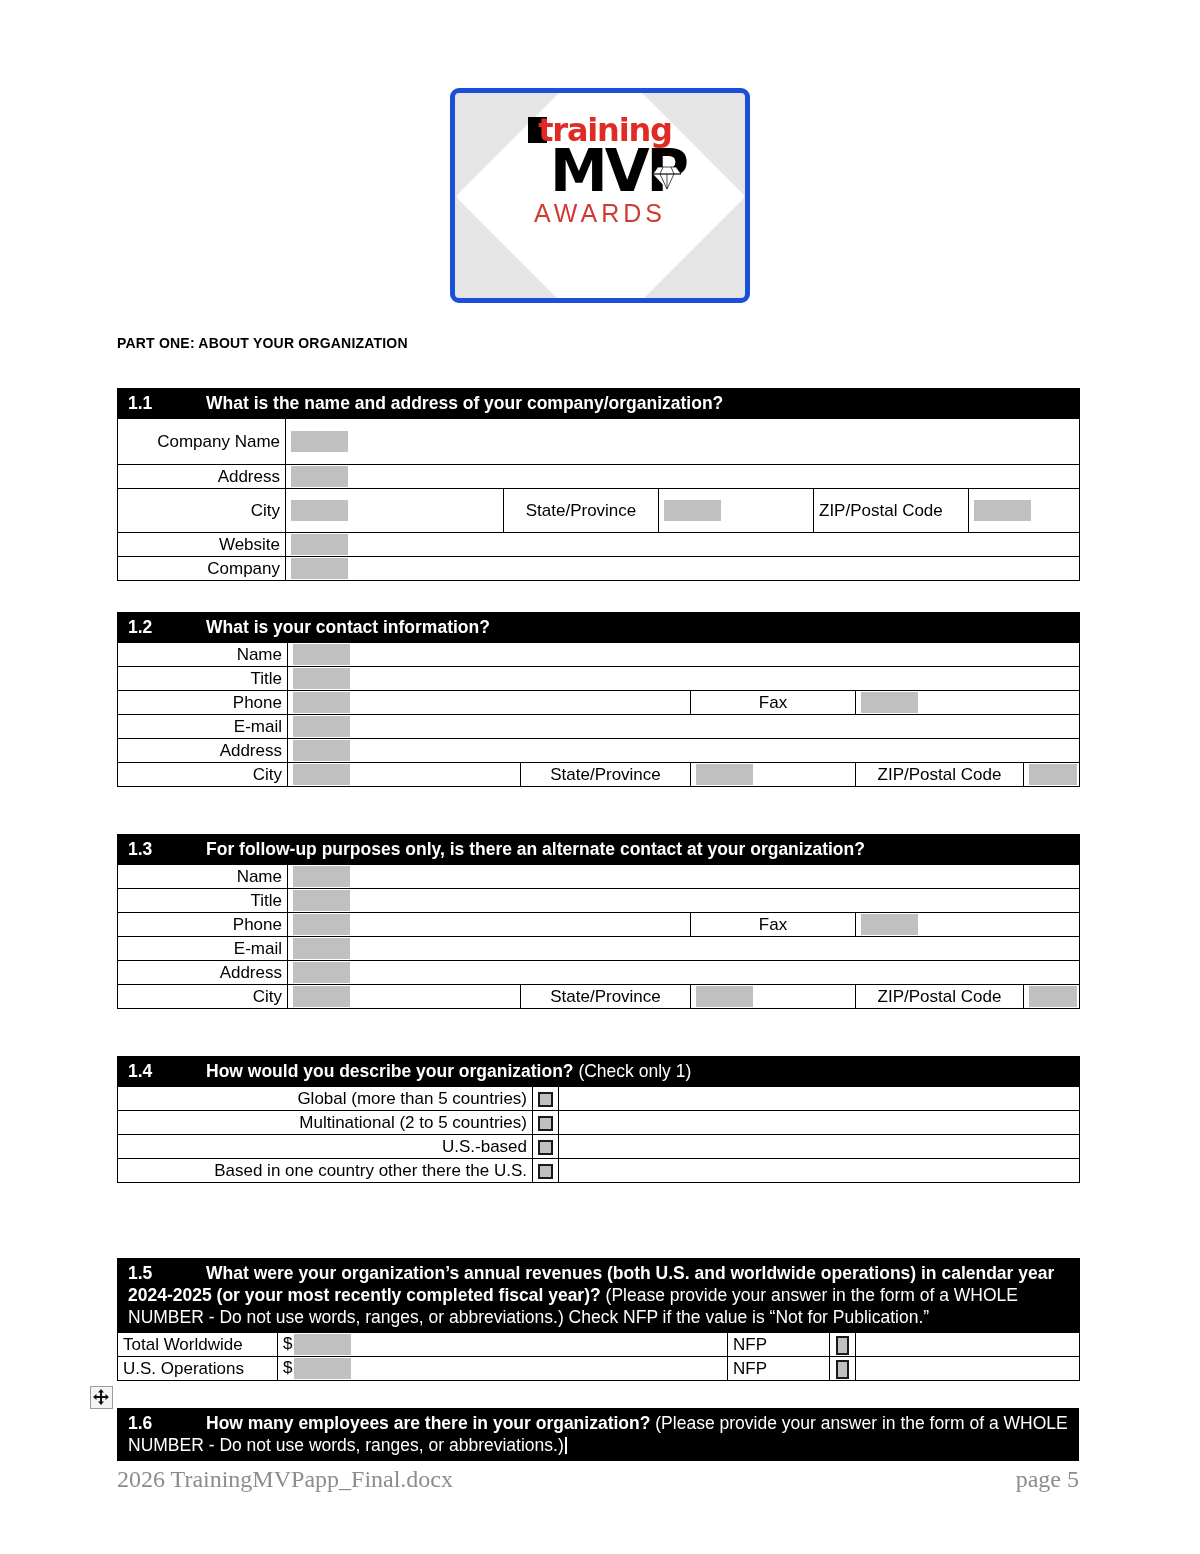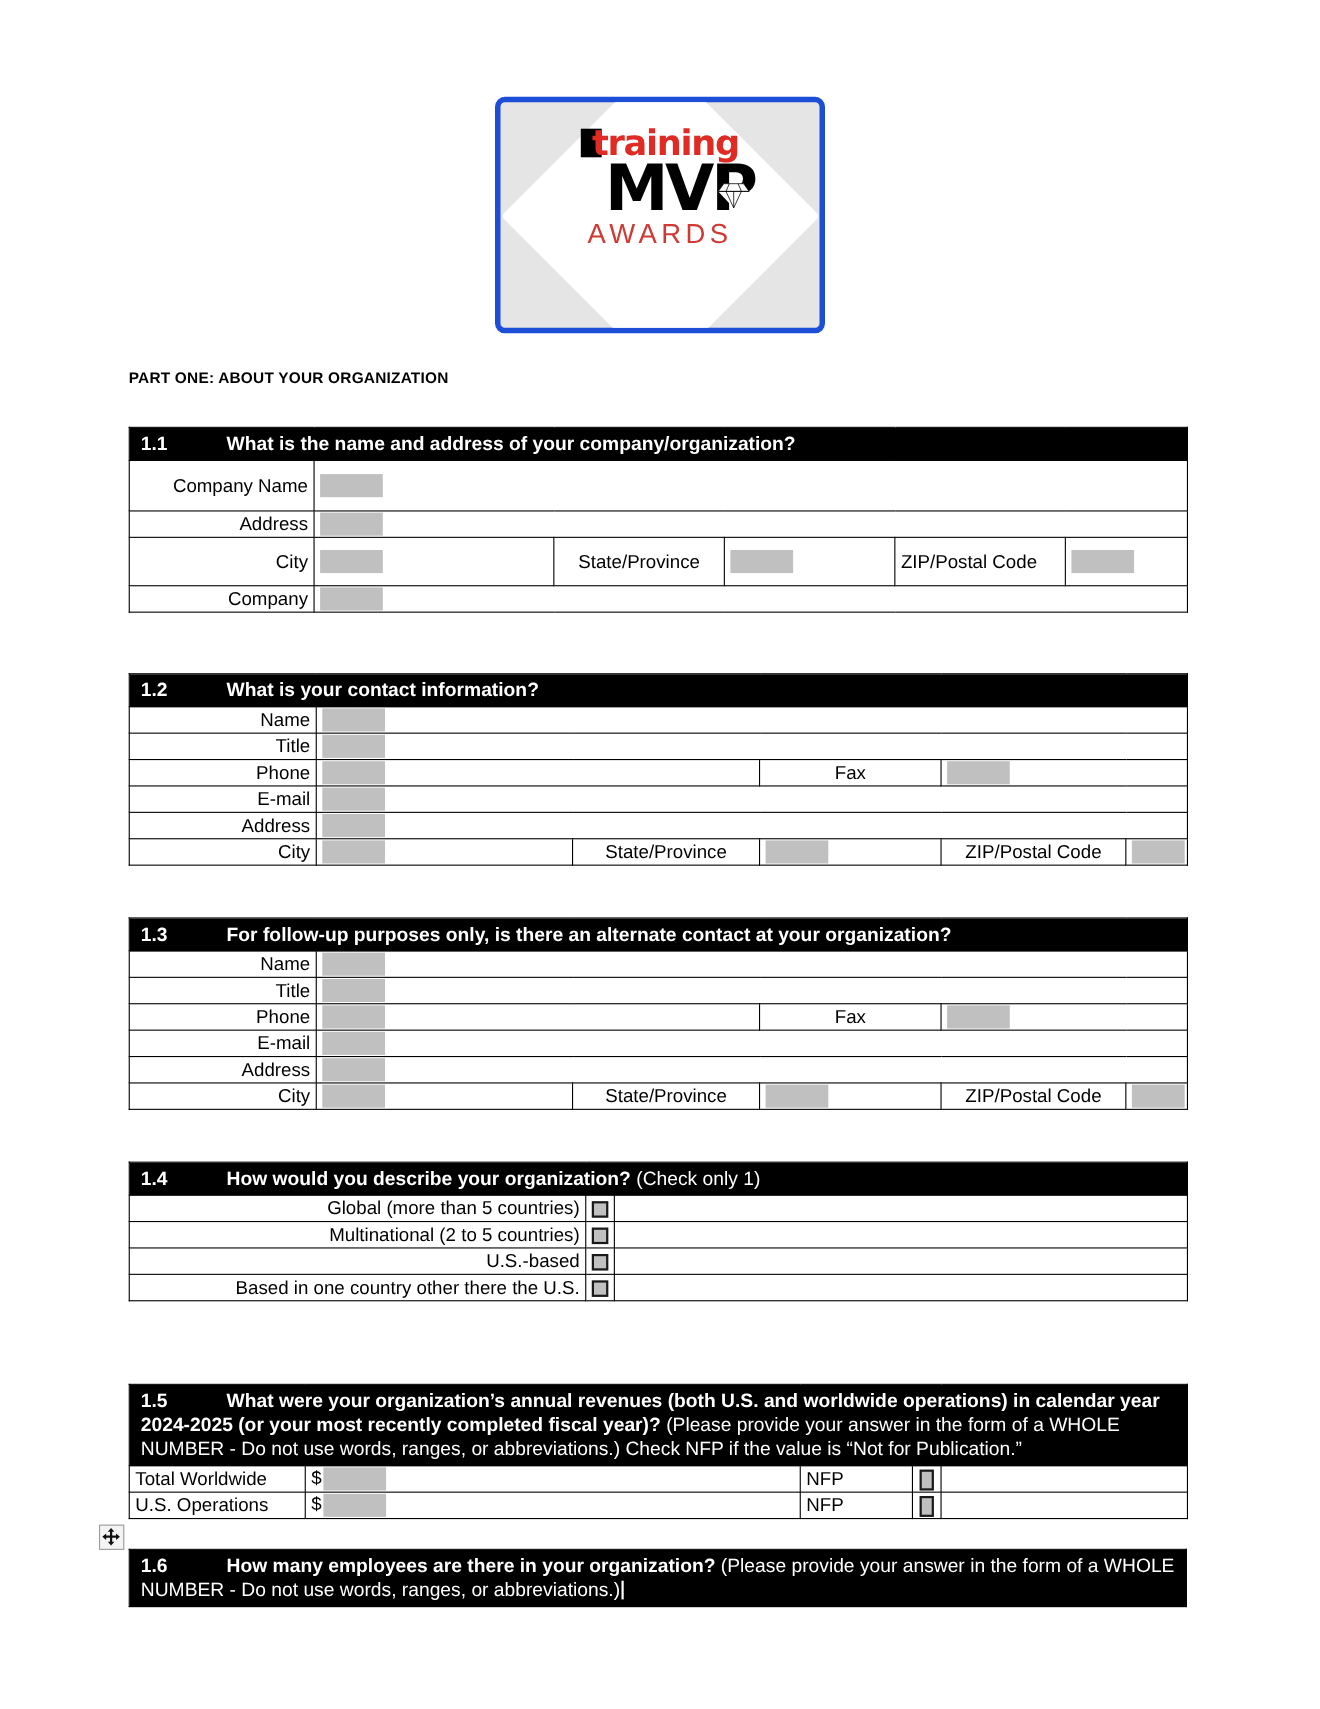--- a/index.html
+++ b/index.html
@@ -257,20 +257,24 @@
     </tr>
     <tr>
       <td class="lbl">City</td>
       <td class="field"><span class="blank"></span></td>
       <td class="lbl-mid">State/Province</td>
       <td class="field"><span class="blank"></span></td>
       <td class="lbl lbl-left" style="height:44px">ZIP/Postal Code</td>
       <td class="field"><span class="blank"></span></td>
     </tr>
     <tr>
+      <td class="lbl">Website</td>
+      <td class="field" colspan="5"><span class="blank"></span></td>
+    </tr>
+    <tr>
       <td class="lbl">Company</td>
       <td class="field" colspan="5"><span class="blank"></span></td>
     </tr>
   </tbody>
     </table>
 
   <table class="qtable" style="top:612px">
     <colgroup>
       <col style="width:170px">
         <col style="width:233px">
@@ -444,14 +448,18 @@
     <tbody>
         <tr class="qhead">
       <td>
         <span class="qnum">1.6</span><span>How many employees are there in your organization?</span>
         <span class="qnormal">(Please provide your answer in the form of a WHOLE NUMBER - Do not use words, ranges, or abbreviations.)</span><span class="caret"></span>
       </td>
     </tr>
   </tbody>
     </table>
 
+  <div class="footer">
+    <span>2026 TrainingMVPapp_Final.docx</span>
+    <span>page 5</span>
+  </div>
 
 </div>
 
 </body></html>

